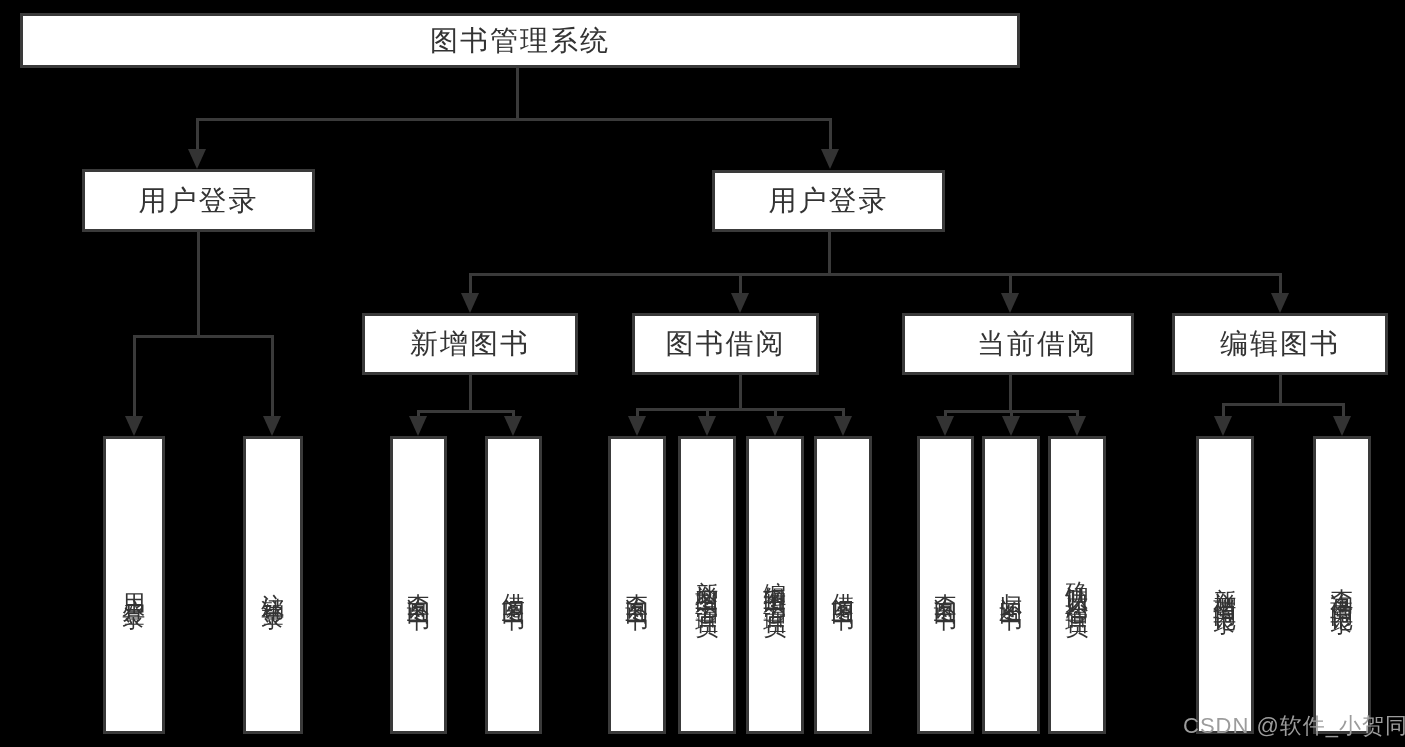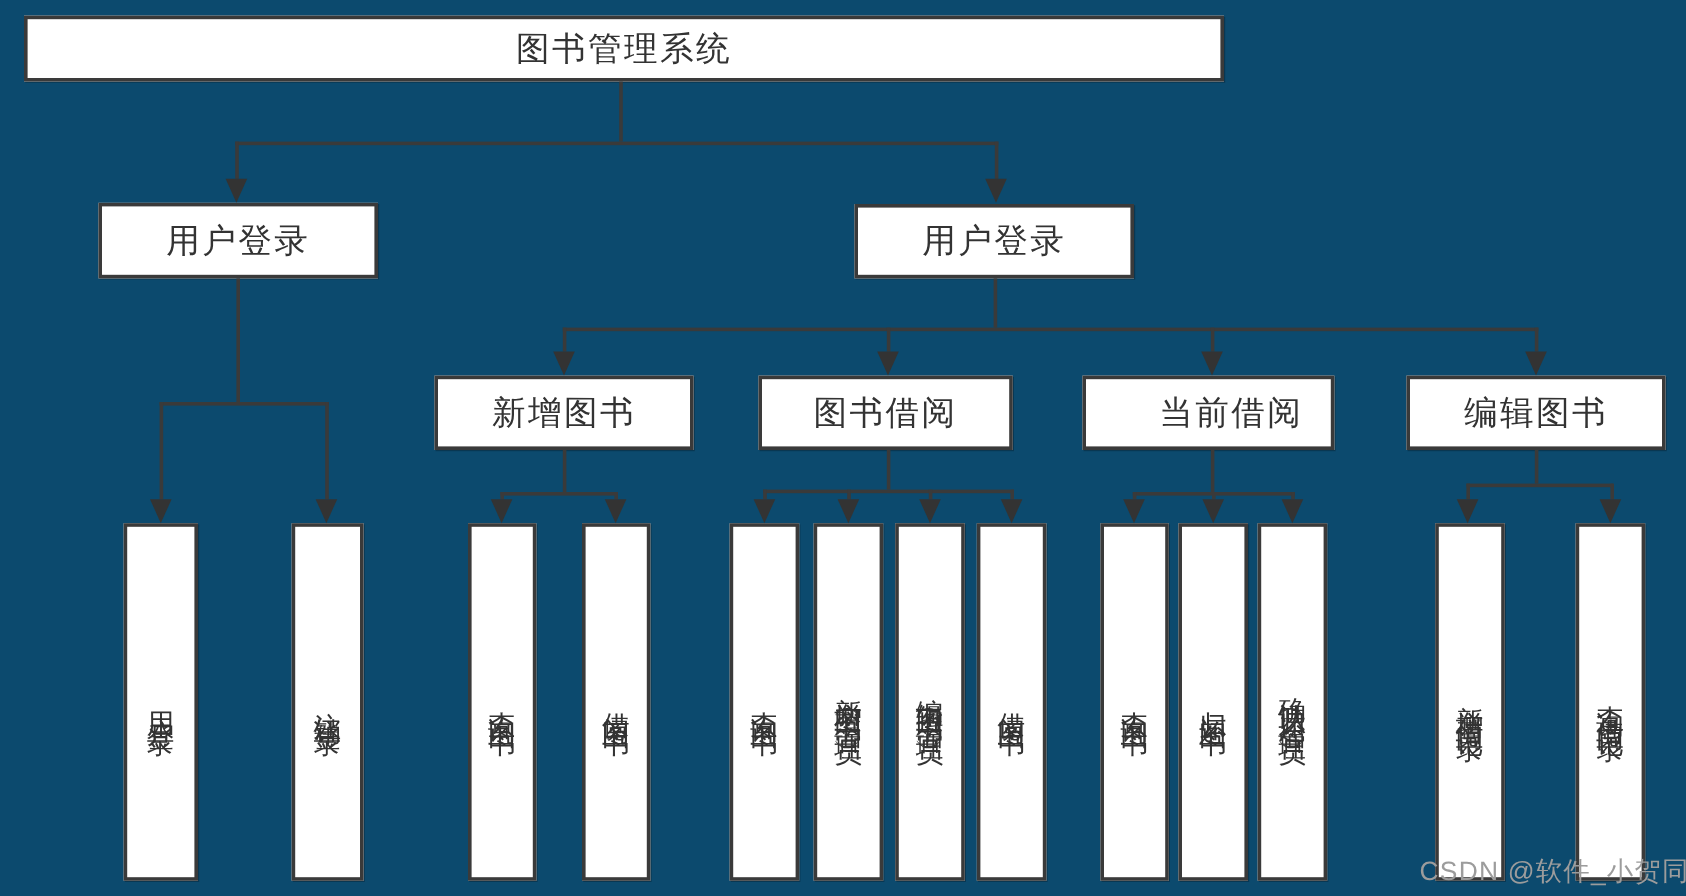--- a/index.html
+++ b/index.html
@@ -1,19 +1,19 @@
 <!DOCTYPE html>
 <html><head>
 <meta charset="utf-8">
 <style>
   html,body{margin:0;padding:0;background:#ffffff;}
   #canvas{
     position:relative;
     width:1405px;height:747px;
-    background:#0c4a6e;
+    background:#000000;
     overflow:hidden;
     font-family:"Liberation Sans","DejaVu Sans",sans-serif;
     color:#333333;
   }
   .node{
     position:absolute;
     box-sizing:border-box;
     background:#ffffff;
     border:3px solid #3a3a3a;
     display:flex;
@@ -74,24 +74,24 @@
   <div class="node" style="left:82px;top:169px;width:233px;height:63px;">
     <span class="h-label">用户登录</span>
   </div>
   <div class="node" style="left:712px;top:170px;width:233px;height:62px;">
     <span class="h-label">用户登录</span>
   </div>
 
   <div class="node" style="left:362px;top:313px;width:216px;height:62px;">
     <span class="h-label">新增图书</span>
   </div>
-  <div class="node" style="left:632px;top:313px;width:212px;height:62px;">
+  <div class="node" style="left:632px;top:313px;width:187px;height:62px;">
     <span class="h-label">图书借阅</span>
   </div>
-  <div class="node" style="left:902px;top:313px;width:210px;height:62px;padding-left:38px;">
+  <div class="node" style="left:902px;top:313px;width:232px;height:62px;padding-left:38px;">
     <span class="h-label">当前借阅</span>
   </div>
   <div class="node" style="left:1172px;top:313px;width:216px;height:62px;">
     <span class="h-label">编辑图书</span>
   </div>
 
   <div class="node leaf" style="left:103px;width:62px;">
     <span class="v-label">用户登录</span>
   </div>
   <div class="node leaf" style="left:243px;width:60px;">

